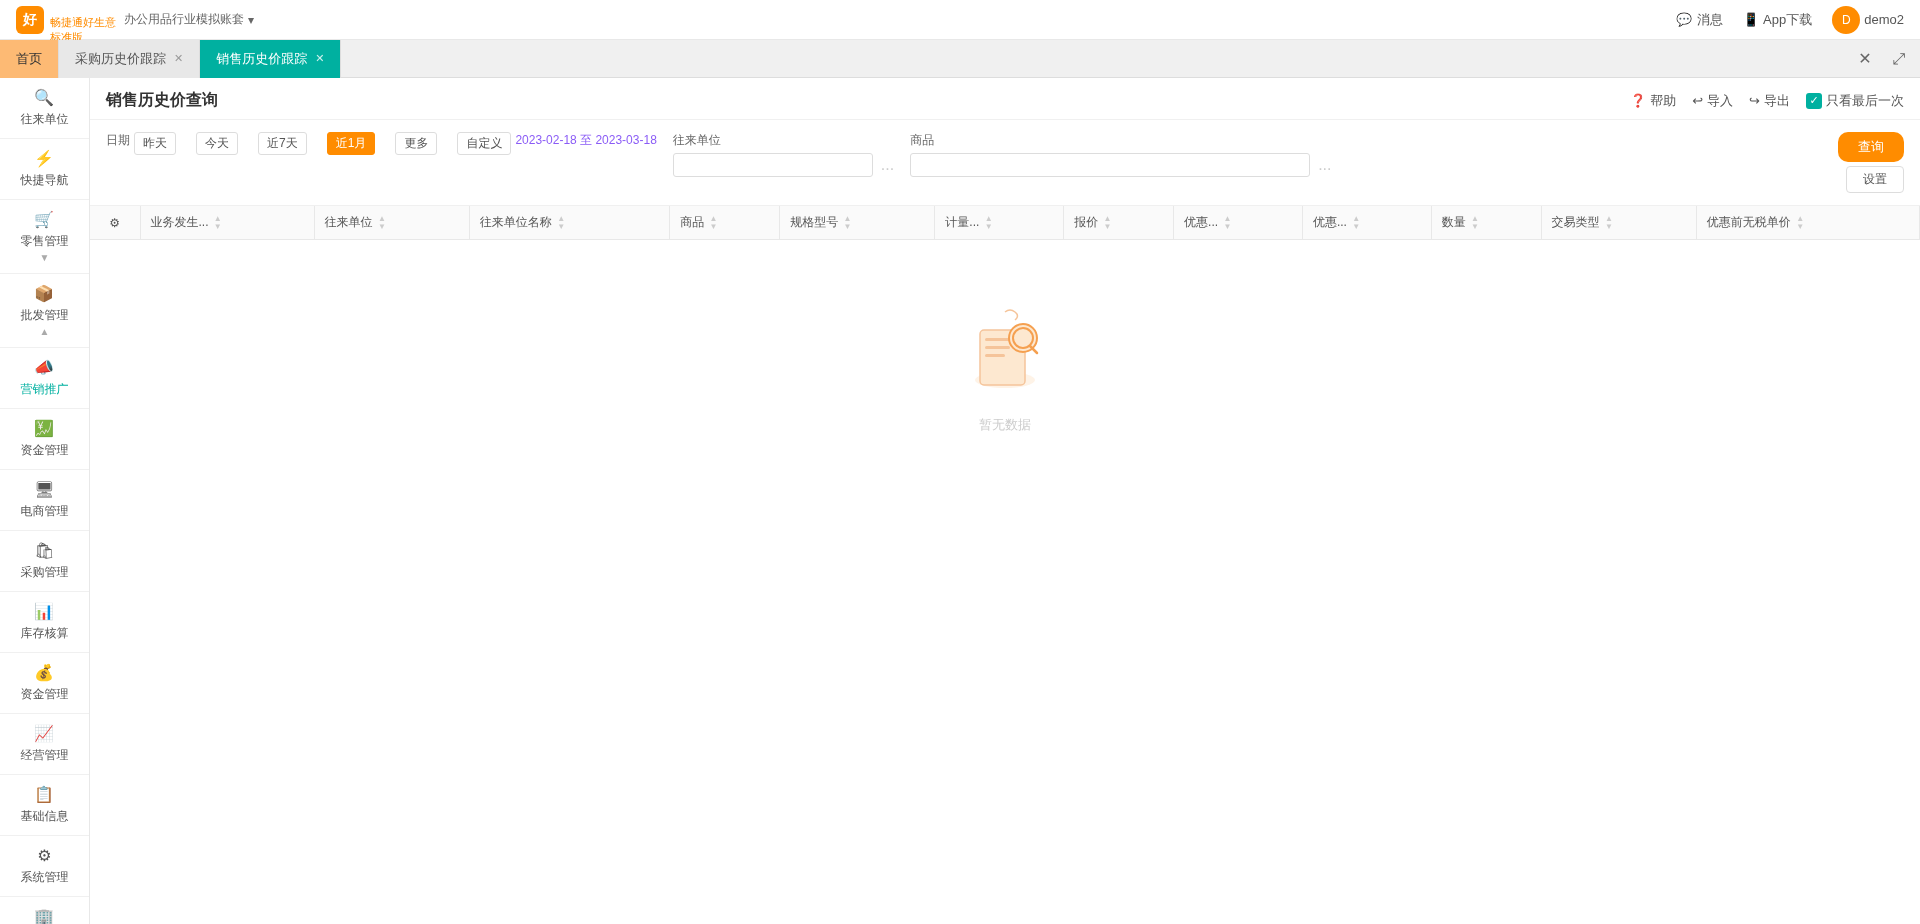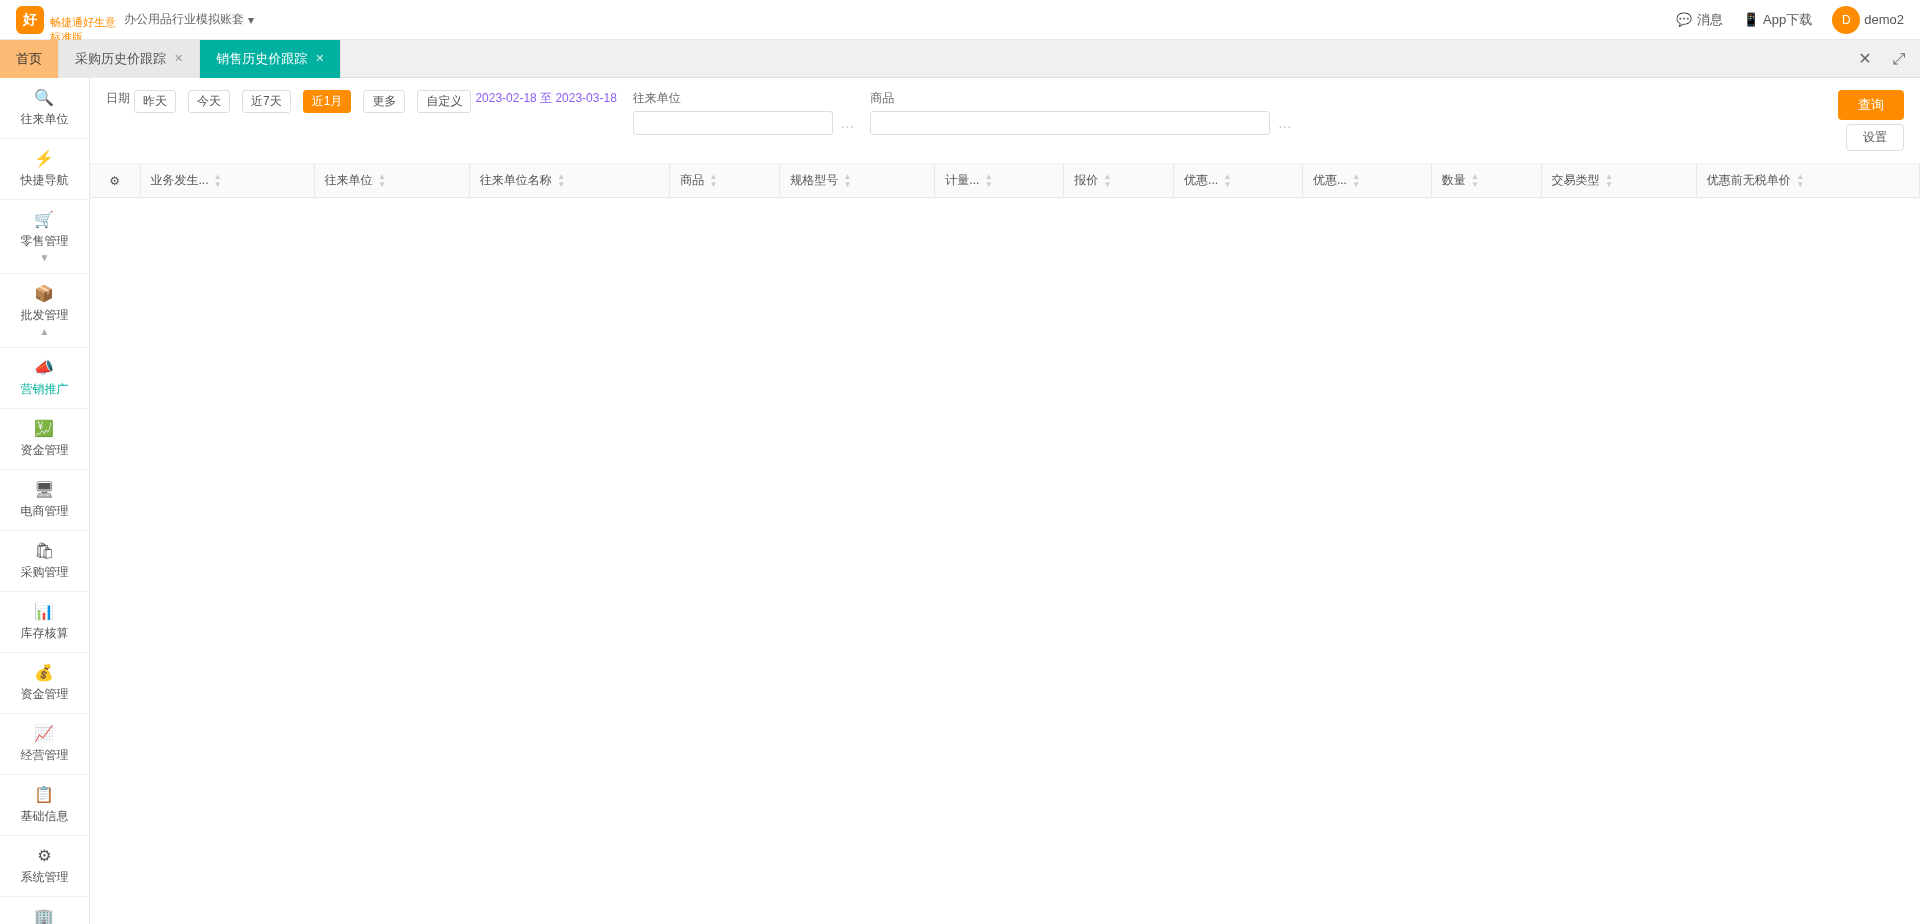--- a/index.html
+++ b/index.html
@@ -249,21 +249,21 @@
     .filter-group {
       display: flex;
       gap: 4px;
     }
     .filter-label {
       font-size: 12px;
       color: #666;
     }
     .date-buttons {
       display: flex;
-      gap: 12px;
+      gap: 20px;
       align-items: flex-end;
     }
     .date-btn {
       padding: 2px 8px;
       border: 1px solid #ddd;
       border-radius: 3px;
       cursor: pointer;
       font-size: 12px;
       color: #555;
       background: #fff;
@@ -296,21 +296,21 @@
       color: #999;
     }
     .filter-dots {
       color: #ccc;
       font-size: 16px;
     }
     .query-btn {
       background: #ff8c00;
       color: white;
       border: none;
-      border-radius: 4px;
+      border-radius: 10px;
       padding: 6px 20px;
       cursor: pointer;
       font-size: 13px;
     }
     .settings-btn {
       background: #fff;
       color: #555;
       border: 1px solid #ddd;
       border-radius: 4px;
       padding: 4px 16px;
@@ -493,20 +493,41 @@
     <div class="sidebar-item">
       <span class="icon">🏢</span>
 
     </div>
 
   </div>
 
   <div class="content-area">
     <div class="page-content">
 
+      <div class="page-header">
+        <span class="page-title">销售历史价查询</span>
+        <div class="page-header-actions">
+          <div class="header-action-item">
+            <span>❓</span>
+            <span>帮助</span>
+          </div>
+          <div class="header-action-item">
+            <span>↩</span>
+            <span>导入</span>
+          </div>
+          <div class="header-action-item">
+            <span>↪</span>
+            <span>导出</span>
+          </div>
+          <div class="only-last-checkbox">
+            <div class="checkbox-checked">✓</div>
+            <span>只看最后一次</span>
+          </div>
+        </div>
+      </div>
 
       <div class="filter-bar">
         <div class="filter-group">
           <div class="filter-label">日期</div>
           <div class="date-buttons">
             <button class="date-btn">昨天</button>
             <button class="date-btn">今天</button>
             <button class="date-btn">近7天</button>
             <button class="date-btn active">近1月</button>
             <button class="date-btn">更多</button>
@@ -627,17 +648,31 @@
                   <span class="sort-up">▲</span>
                   <span class="sort-down">▼</span>
                 </span>
               </th>
             </tr>
           </thead>
           <tbody>
           </tbody>
         </table>
 
+        <div class="empty-state">
+          <svg class="empty-icon" viewBox="0 0 100 100" xmlns="http://www.w3.org/2000/svg">
+            <ellipse cx="50" cy="80" rx="30" ry="8" fill="#fde8d0" opacity="0.5"></ellipse>
+            <rect x="25" y="30" width="45" height="55" rx="4" fill="#fde8d0" stroke="#f5c49a" stroke-width="1.5"></rect>
+            <rect x="30" y="38" width="30" height="3" rx="1.5" fill="#f5c49a"></rect>
+            <rect x="30" y="46" width="25" height="3" rx="1.5" fill="#f5c49a"></rect>
+            <rect x="30" y="54" width="20" height="3" rx="1.5" fill="#f5c49a"></rect>
+            <circle cx="68" cy="38" r="14" fill="#fde8d0" stroke="#f5a050" stroke-width="2"></circle>
+            <circle cx="68" cy="38" r="10" fill="none" stroke="#f5a050" stroke-width="2"></circle>
+            <line x1="75" y1="46" x2="82" y2="53" stroke="#f5a050" stroke-width="2.5" stroke-linecap="round"></line>
+            <path d="M50 12 Q55 8 60 12 Q65 16 60 20" stroke="#f5c49a" stroke-width="1.5" fill="none"></path>
+          </svg>
+          <div class="empty-text">暂无数据</div>
+        </div>
       </div>
 
     </div>
   </div>
 </div>
 
 </body></html>

